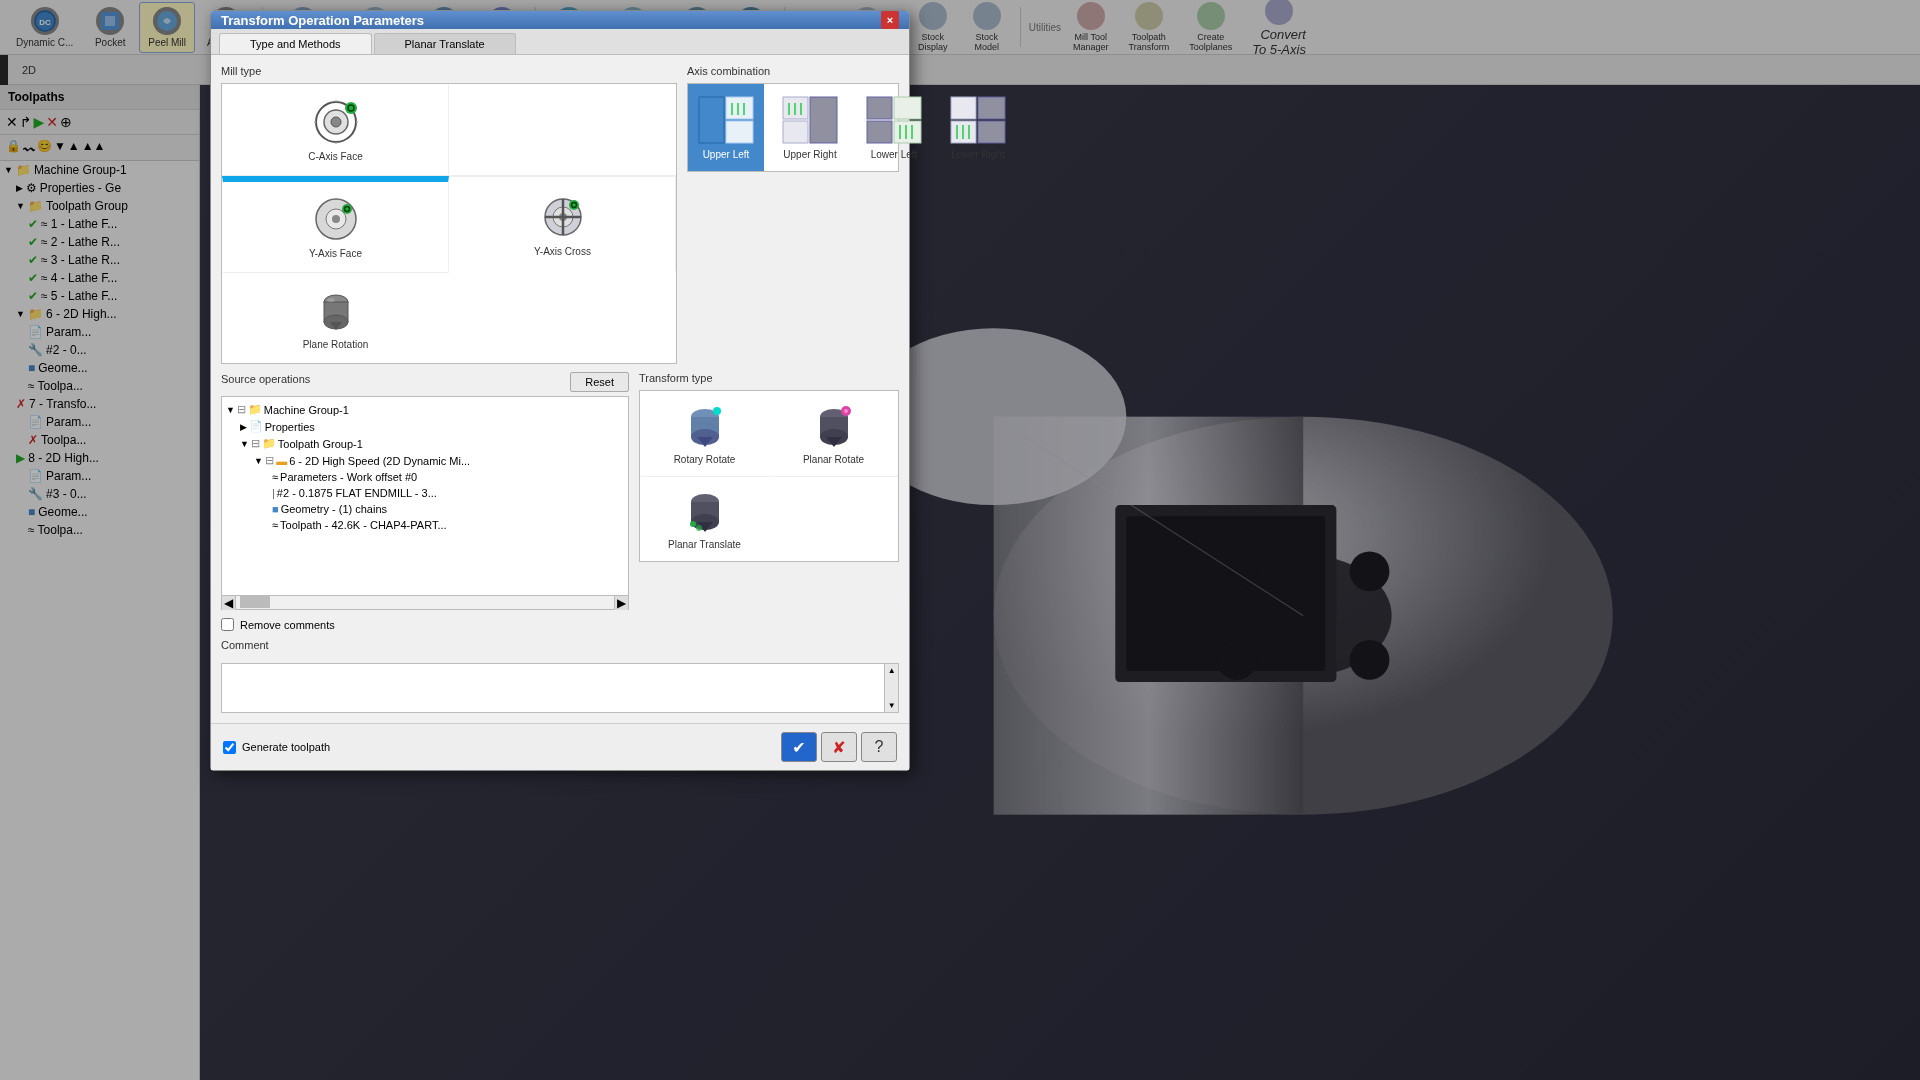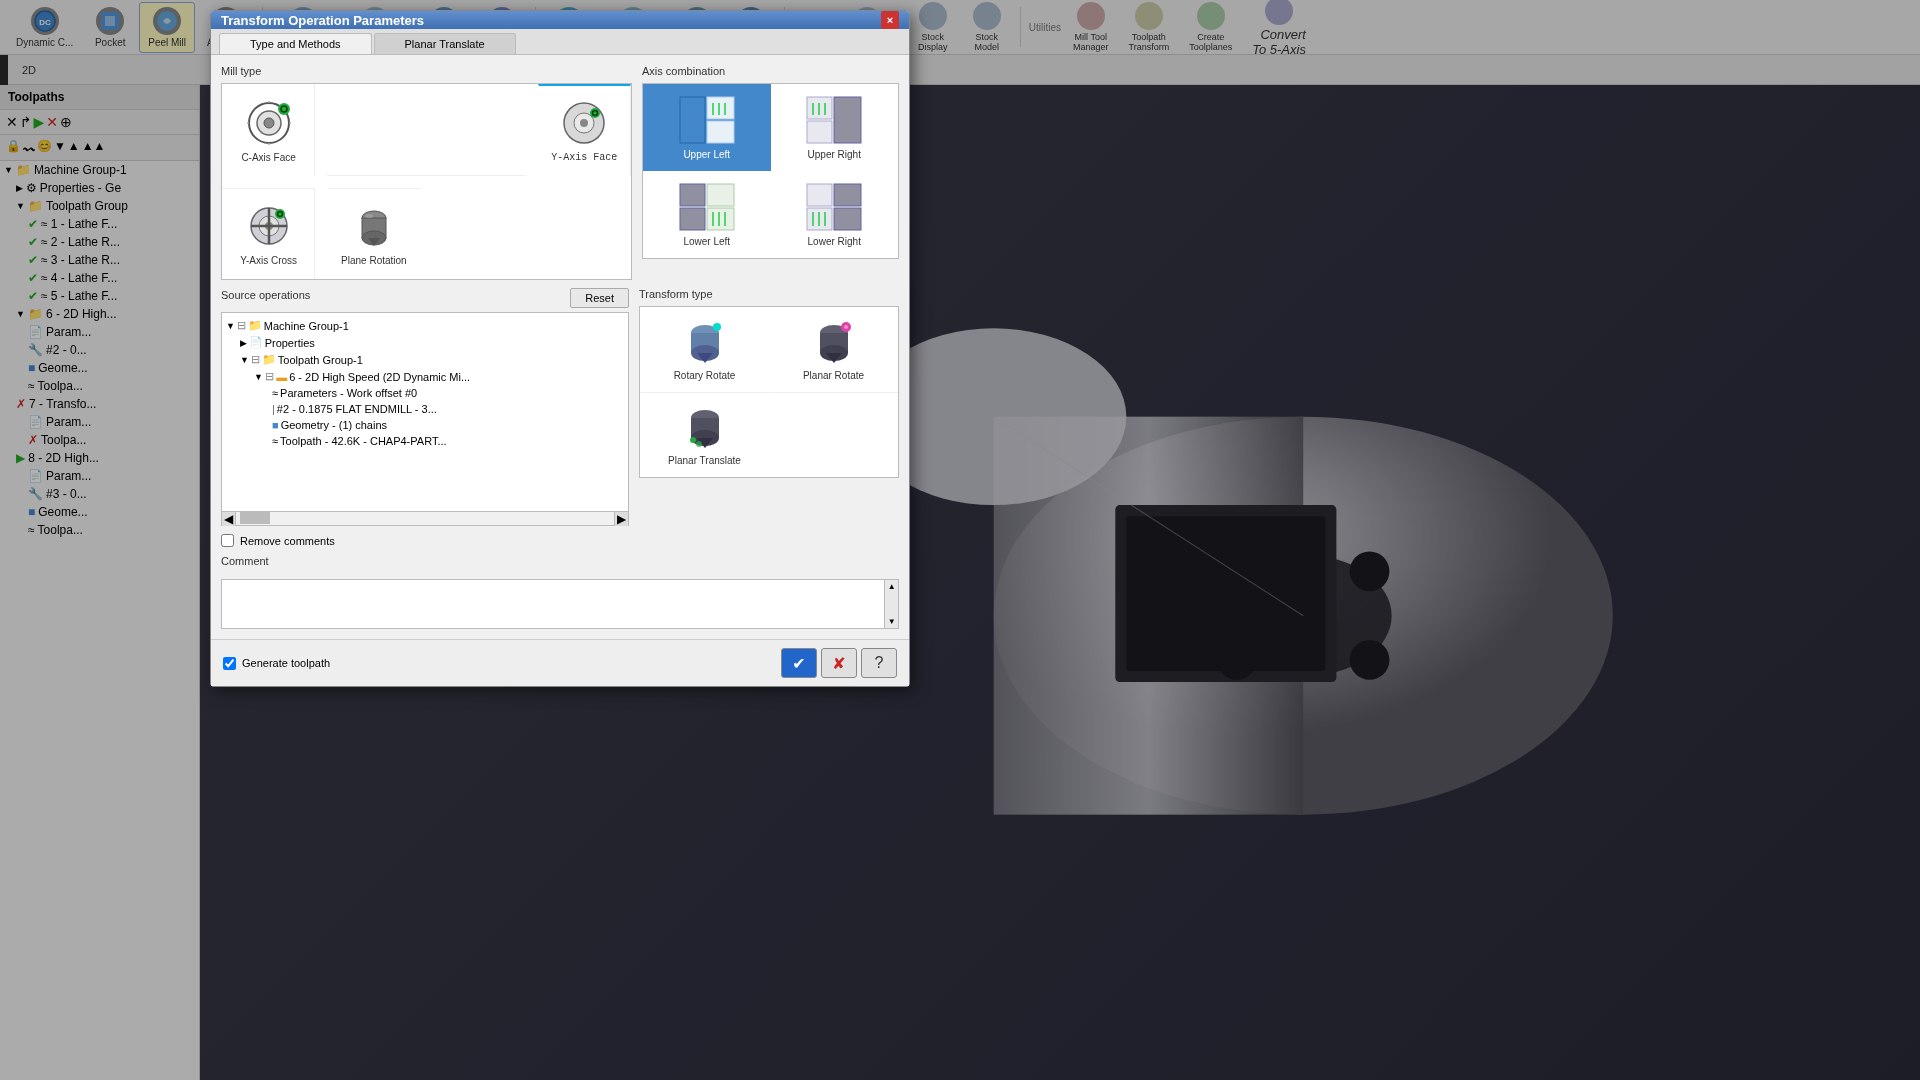--- a/index.html
+++ b/index.html
@@ -167,22 +167,22 @@
     .section-label {
       font-size: 11px;
       color: #333;
       margin-bottom: 6px;
       font-weight: normal;
     }
     .mill-type-grid {
       border: 1px solid #bbb;
       background: white;
       display: grid;
-      grid-template-columns: 1fr 1fr 1fr 1fr;
-      gap: 12px;
+      grid-template-columns: 1fr 1fr;
+      gap: 0;
     }
     .mill-type-cell {
       display: flex;
       flex-direction: column;
       align-items: center;
       justify-content: center;
       padding: 12px 8px;
       cursor: pointer;
       border: 1px solid transparent;
     }
@@ -192,28 +192,28 @@
       display: flex; align-items: center; justify-content: center;
     }
     .mill-label {
       font-size: 10px;
       text-align: center;
       color: #333;
     }
 
     
     .axis-section {
-      width: 257px;
+      width: 212px;
     }
     .axis-grid {
       border: 1px solid #bbb;
       background: white;
       display: grid;
-      grid-template-columns: 1fr 1fr;
-      gap: 0;
+      grid-template-columns: 1fr 1fr 1fr 1fr;
+      gap: 8px;
     }
     .axis-cell {
       display: flex;
       flex-direction: column;
       align-items: center;
       justify-content: center;
       padding: 10px 8px;
       cursor: pointer;
       border: 1px solid transparent;
     }
@@ -692,21 +692,21 @@
 
                   <circle cx="42" cy="10" r="6" fill="#22aa44"></circle>
                   <circle cx="42" cy="10" r="3" fill="none" stroke="#004400" stroke-width="1.5"></circle>
                 </svg>
               </div>
               <div class="mill-label">C-Axis Face</div>
             </div>
 
             <div style="grid-column: span 2; border-bottom:1px solid #eee;"></div>
 
-            <div class="mill-type-cell" style="border-right:1px solid #eee; border-top:2px solid #0ea5e9;font-family:Liberation Mono, monospace;">
+            <div class="mill-type-cell" style="border-right:1px solid #eee; border-top:6px solid #0ea5e9;">
               <div class="mill-icon">
                 <svg width="54" height="48" viewBox="0 0 54 48">
                   <circle cx="27" cy="24" r="20" fill="#d8d8d8" stroke="#666" stroke-width="1.5"></circle>
                   <circle cx="27" cy="24" r="10" fill="#e8e8e8" stroke="#777" stroke-width="1"></circle>
                   <circle cx="27" cy="24" r="4" fill="#888"></circle>
                   <circle cx="38" cy="14" r="5" fill="#22aa44"></circle>
                   <circle cx="38" cy="14" r="2.5" fill="none" stroke="#004400" stroke-width="1.5"></circle>
                 </svg>
               </div>
               <div class="mill-label">Y-Axis Face</div>

